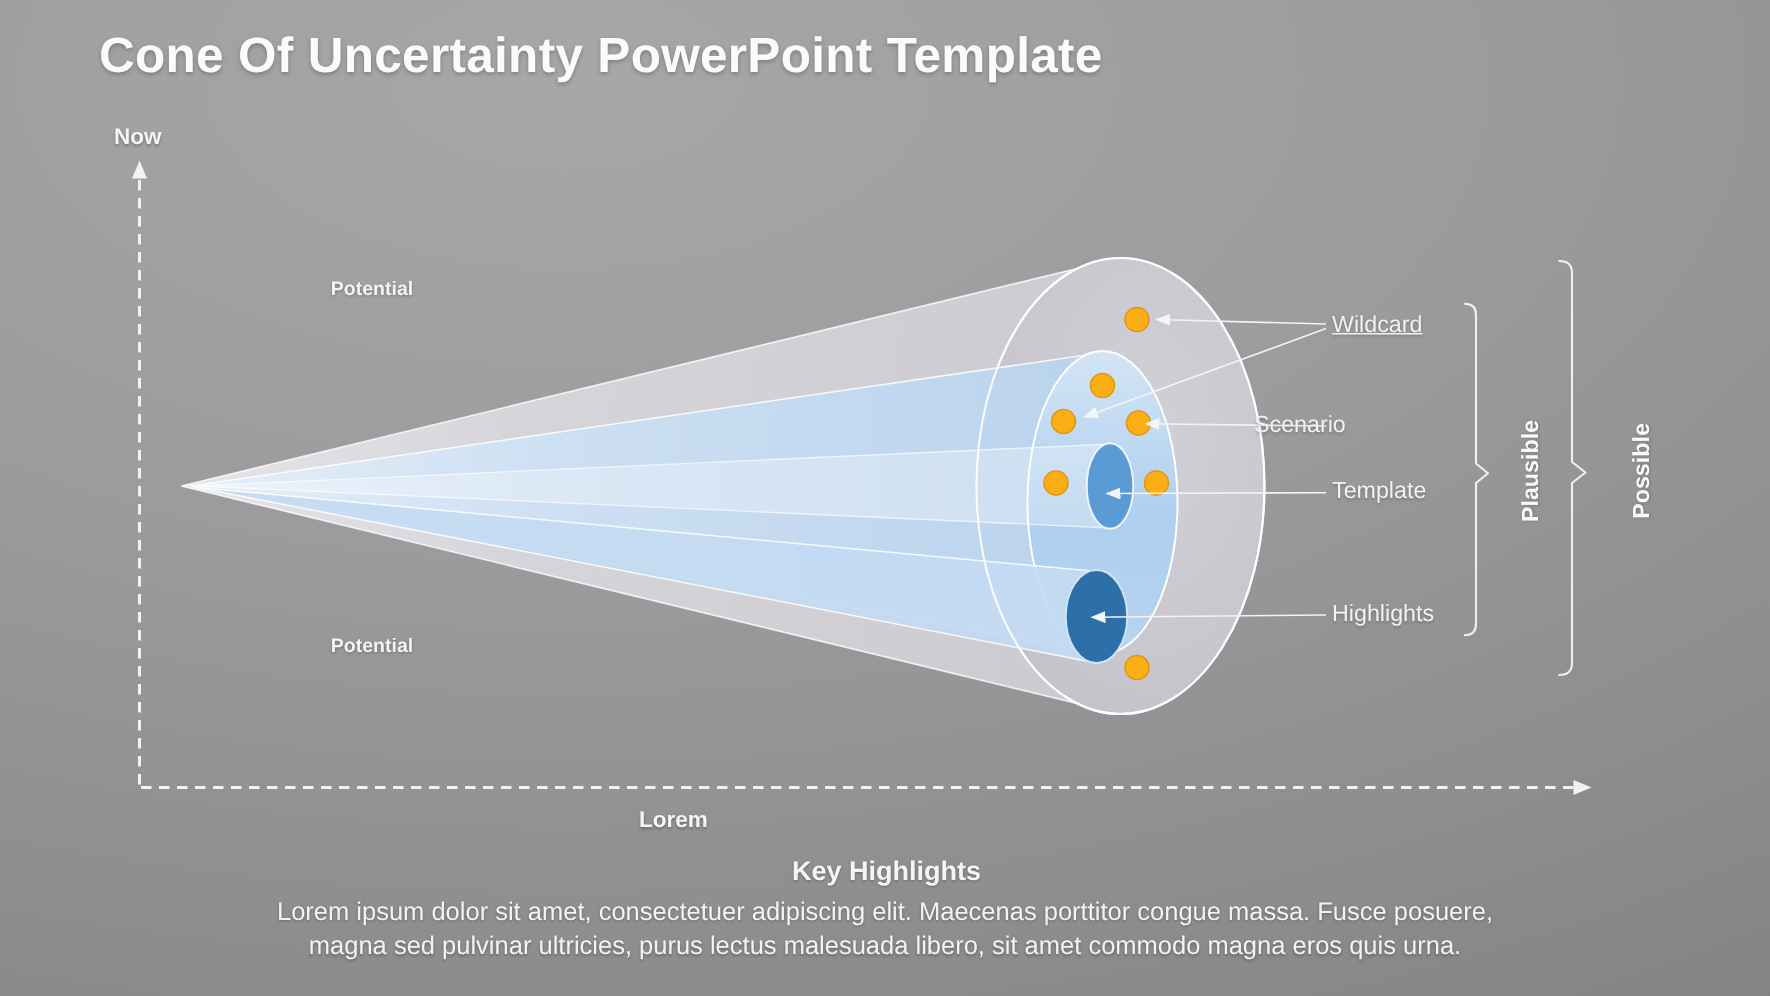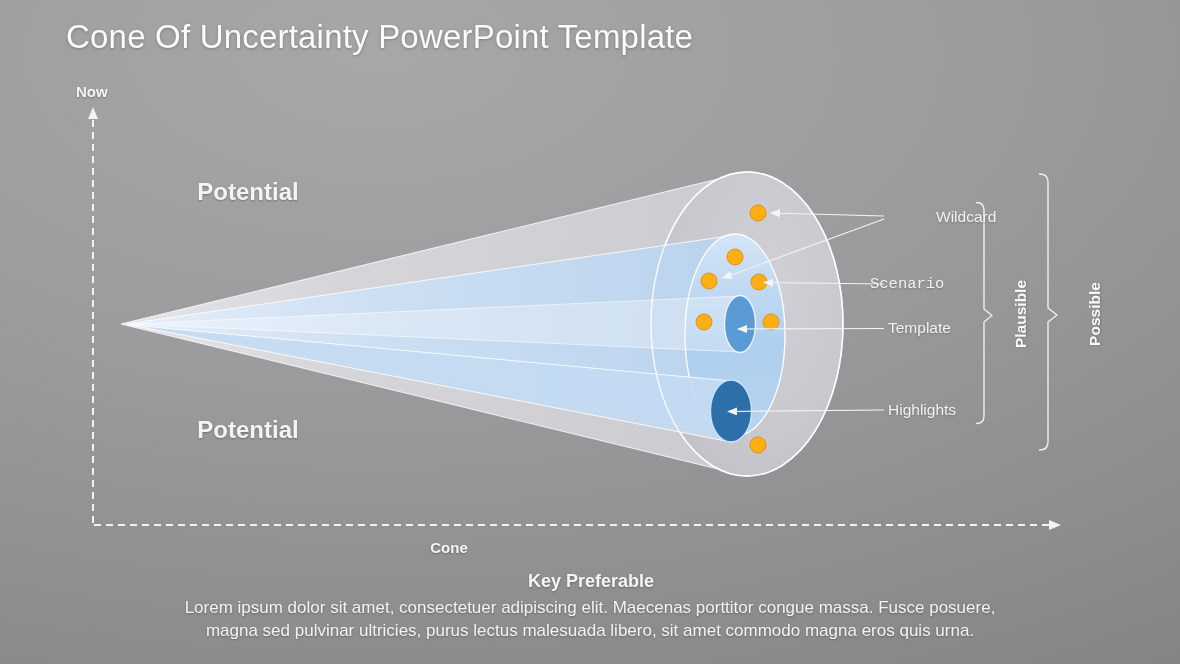--- a/index.html
+++ b/index.html
@@ -7,29 +7,29 @@
     position:relative;
     width:1180px;height:664px;
     overflow:hidden;
     font-family:"Liberation Sans","DejaVu Sans",sans-serif;
     background:radial-gradient(140% 130% at 32% 8%, #a7a7a9 0%, #9b9b9d 38%, #8d8d8f 68%, #7c7c7e 100%);
   }
   .abs{position:absolute;}
   .txt{color:#f5f5f5;text-shadow:0 1px 2px rgba(0,0,0,0.28);}
   .slide-title{
     left:66px;top:18px;
-    font-size:33px;font-weight:400;letter-spacing:0.2px;
+    font-size:33px;font-weight:700;letter-spacing:0.2px;
     color:#fbfbfb;text-shadow:0 1px 3px rgba(0,0,0,0.25);
     white-space:nowrap;
   }
   .axis-label{font-size:15px;font-weight:700;white-space:nowrap;}
   .now-label{left:76px;top:83px;text-align:right;}
   .time-label{left:449px;top:547px;transform:translate(-50%,-50%);}
   .potential{
-    font-size:24px;font-weight:700;color:#f4f4f4;
+    font-size:13px;font-weight:700;color:#f4f4f4;
     transform:translate(-50%,-50%);white-space:nowrap;
   }
   .callout-label{
     font-size:15.5px;font-weight:400;color:#f2f2f2;
     transform:translateY(-50%);white-space:nowrap;
     text-shadow:0 1px 2px rgba(0,0,0,0.22);
   }
   .v-label{
     font-size:15.5px;font-weight:700;color:#fafafa;
     transform:translate(-50%,-50%) rotate(-90deg);
@@ -120,30 +120,30 @@
 
     <g stroke="rgba(255,255,255,0.85)" stroke-width="1.4" fill="none" stroke-linecap="round" stroke-linejoin="round">
       <path d="M976.5,202.5 Q984,202.5 984,210 L984,309 L992,315.5 L984,322 L984,416 Q984,423.5 976.5,423.5"></path>
       <path d="M1039.5,174 Q1048,174 1048,182 L1048,308 L1057,315 L1048,322 L1048,442 Q1048,450 1039.5,450"></path>
     </g>
   </svg>
 
   <div class="abs slide-title">Cone Of Uncertainty PowerPoint Template</div>
 
   <div class="abs txt axis-label now-label">Now</div>
-  <div class="abs txt axis-label time-label">Cone</div>
+  <div class="abs txt axis-label time-label">Lorem</div>
 
   <div class="abs potential txt" style="left:248px;top:192px;">Potential</div>
   <div class="abs potential txt" style="left:248px;top:430px;">Potential</div>
 
-  <div class="abs callout-label" style="left:936px;top:217px;">Wildcard</div>
-  <div class="abs callout-label" style="left:870px;top:284px;font-family:Liberation Mono, monospace;">Scenario</div>
+  <div class="abs callout-label" style="left:888px;top:217px;text-decoration:underline;">Wildcard</div>
+  <div class="abs callout-label" style="left:836px;top:284px;">Scenario</div>
   <div class="abs callout-label" style="left:888px;top:328px;">Template</div>
   <div class="abs callout-label" style="left:888px;top:410px;">Highlights</div>
 
   <div class="abs v-label" style="left:1021px;top:314px;">Plausible</div>
   <div class="abs v-label" style="left:1095px;top:314px;">Possible</div>
 
-  <div class="abs txt kh-heading">Key Preferable</div>
+  <div class="abs txt kh-heading">Key Highlights</div>
   <div class="abs kh-line kh-line2 txt">magna sed pulvinar ultricies, purus lectus malesuada libero, sit amet commodo magna eros quis urna.</div>
   <div class="abs kh-line kh-line1 txt">Lorem ipsum dolor sit amet, consectetuer adipiscing elit. Maecenas porttitor congue massa. Fusce posuere,</div>
 
 </div>
 
 </body></html>

